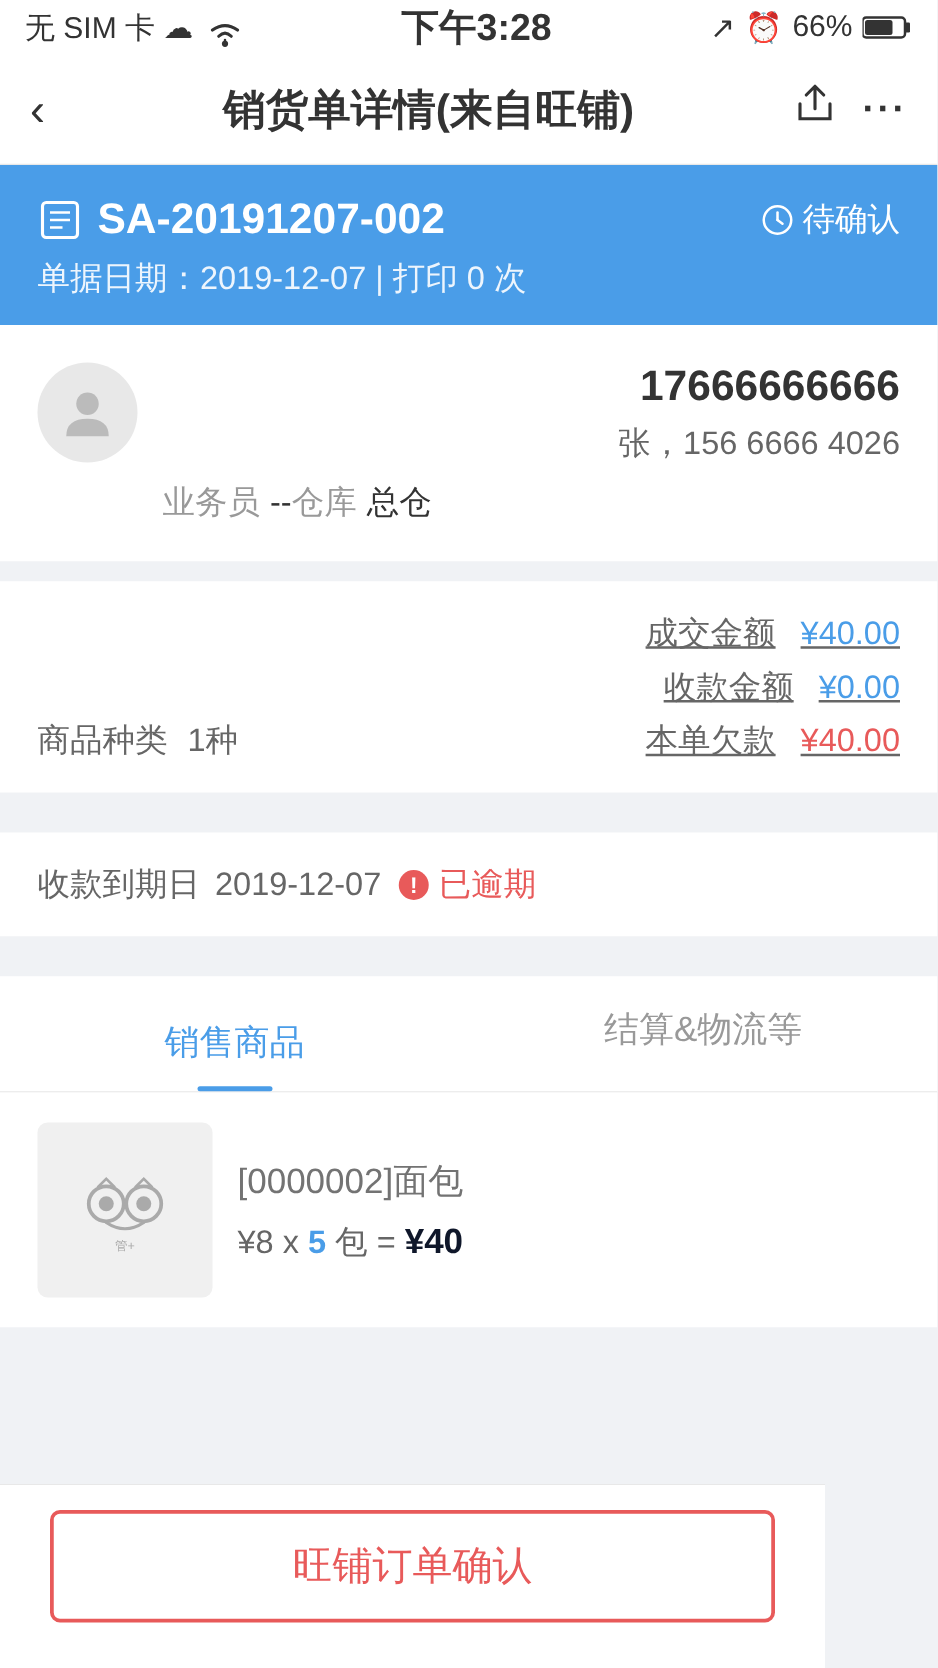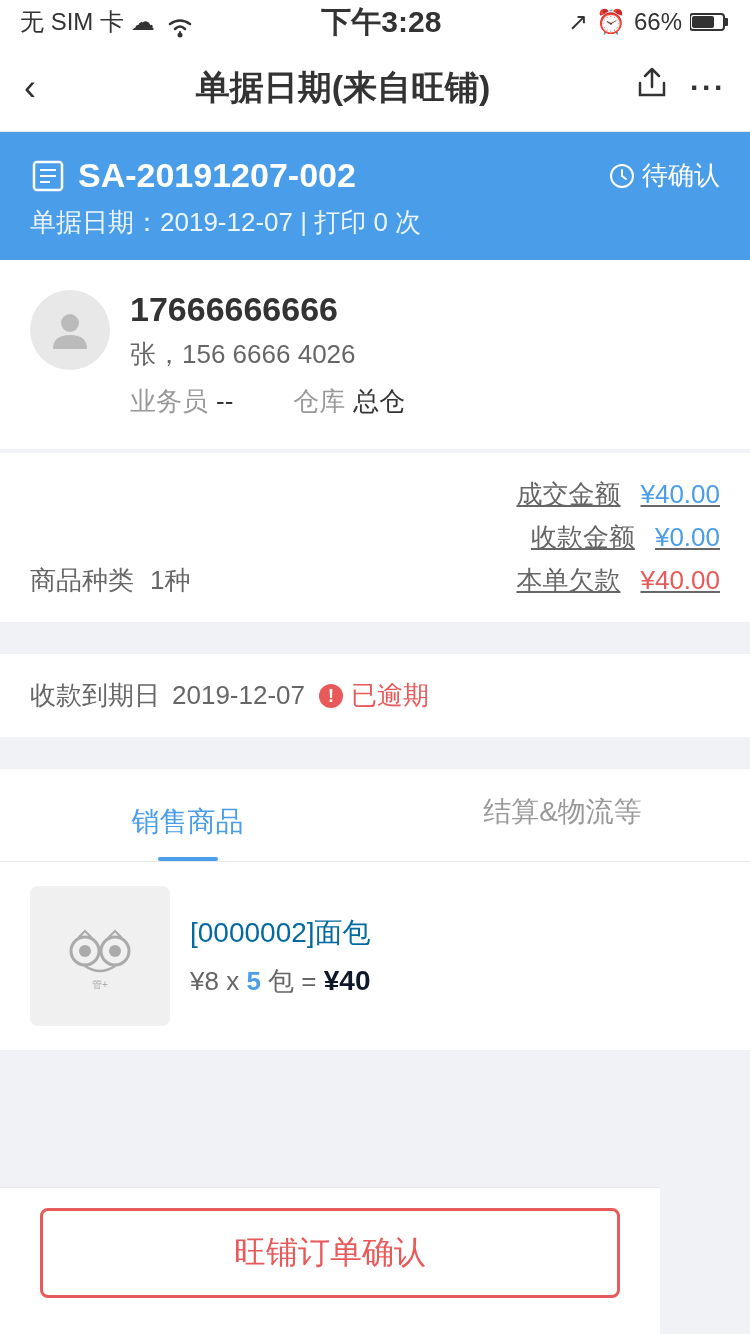--- a/index.html
+++ b/index.html
@@ -124,21 +124,20 @@
       color: #333;
       margin-bottom: 8px;
     }
     .customer-name {
       font-size: 26px;
       color: #666;
       margin-bottom: 12px;
     }
     .customer-meta {
       display: flex;
-      gap: 60px;
       font-size: 26px;
       color: #666;
     }
     .meta-item { display: flex; align-items: center; gap: 8px; }
     .meta-label { color: #999; }
     .meta-value { color: #333; }
 
     
     .summary-section {
       background: #fff;
@@ -239,21 +238,21 @@
       border-radius: 8px;
       display: flex;
       align-items: center;
       justify-content: center;
       flex-shrink: 0;
       overflow: hidden;
     }
     .product-info { flex: 1; }
     .product-name {
       font-size: 28px;
-      color: #0369a1;
+      color: #737373;
       font-weight: 500;
       margin-bottom: 12px;
     }
     .product-price {
       font-size: 26px;
       color: #666;
     }
     .price-highlight { color: #4a9de8; font-weight: 600; }
     .price-total { color: #0f172a; font-weight: 600; font-size: 28px; }
 
@@ -315,21 +314,21 @@
     <svg width="40" height="20" viewBox="0 0 40 20">
       <rect x="0" y="2" width="34" height="16" rx="3" fill="none" stroke="#333" stroke-width="2"></rect>
       <rect x="34" y="6" width="4" height="8" rx="1" fill="#333"></rect>
       <rect x="2" y="4" width="22" height="12" rx="2" fill="#333"></rect>
     </svg>
   </div>
 </div>
 
 <div class="nav-bar">
   <span class="nav-back">‹</span>
-  <span class="nav-title">单据日期(来自旺铺)</span>
+  <span class="nav-title">销货单详情(来自旺铺)</span>
   <div class="nav-actions">
     <span class="nav-icon">
       <svg width="36" height="36" viewBox="0 0 36 36">
         <path d="M6 18 L6 30 L30 30 L30 18" fill="none" stroke="#333" stroke-width="2.5" stroke-linecap="round"></path>
         <path d="M18 4 L18 22 M11 11 L18 4 L25 11" fill="none" stroke="#333" stroke-width="2.5" stroke-linecap="round" stroke-linejoin="round"></path>
       </svg>
     </span>
     <span class="nav-icon" style="letter-spacing:2px; font-size:30px; font-weight:bold; color:#333;">···</span>
   </div>
 </div>
@@ -350,21 +349,21 @@
         <circle cx="14" cy="14" r="11" fill="none" stroke="#fff" stroke-width="2"></circle>
         <line x1="14" y1="8" x2="14" y2="14" stroke="#fff" stroke-width="2" stroke-linecap="round"></line>
         <line x1="14" y1="14" x2="18" y2="17" stroke="#fff" stroke-width="2" stroke-linecap="round"></line>
       </svg>
       <span>待确认</span>
     </div>
   </div>
   <div class="order-date">单据日期：2019-12-07 | 打印 0 次</div>
 </div>
 
-<div class="section" style="margin-bottom:4px;">
+<div class="section" style="margin-bottom:16px;text-align:right;">
   <div class="customer-info">
     <div class="avatar">
       <svg viewBox="0 0 50 50" fill="none">
         <circle cx="25" cy="18" r="9" fill="#bbb"></circle>
         <path d="M8 44 Q8 30 25 30 Q42 30 42 44" fill="#bbb"></path>
       </svg>
     </div>
     <div class="customer-details">
       <div class="customer-phone">17666666666</div>
       <div class="customer-name">张，156 6666 4026</div>

